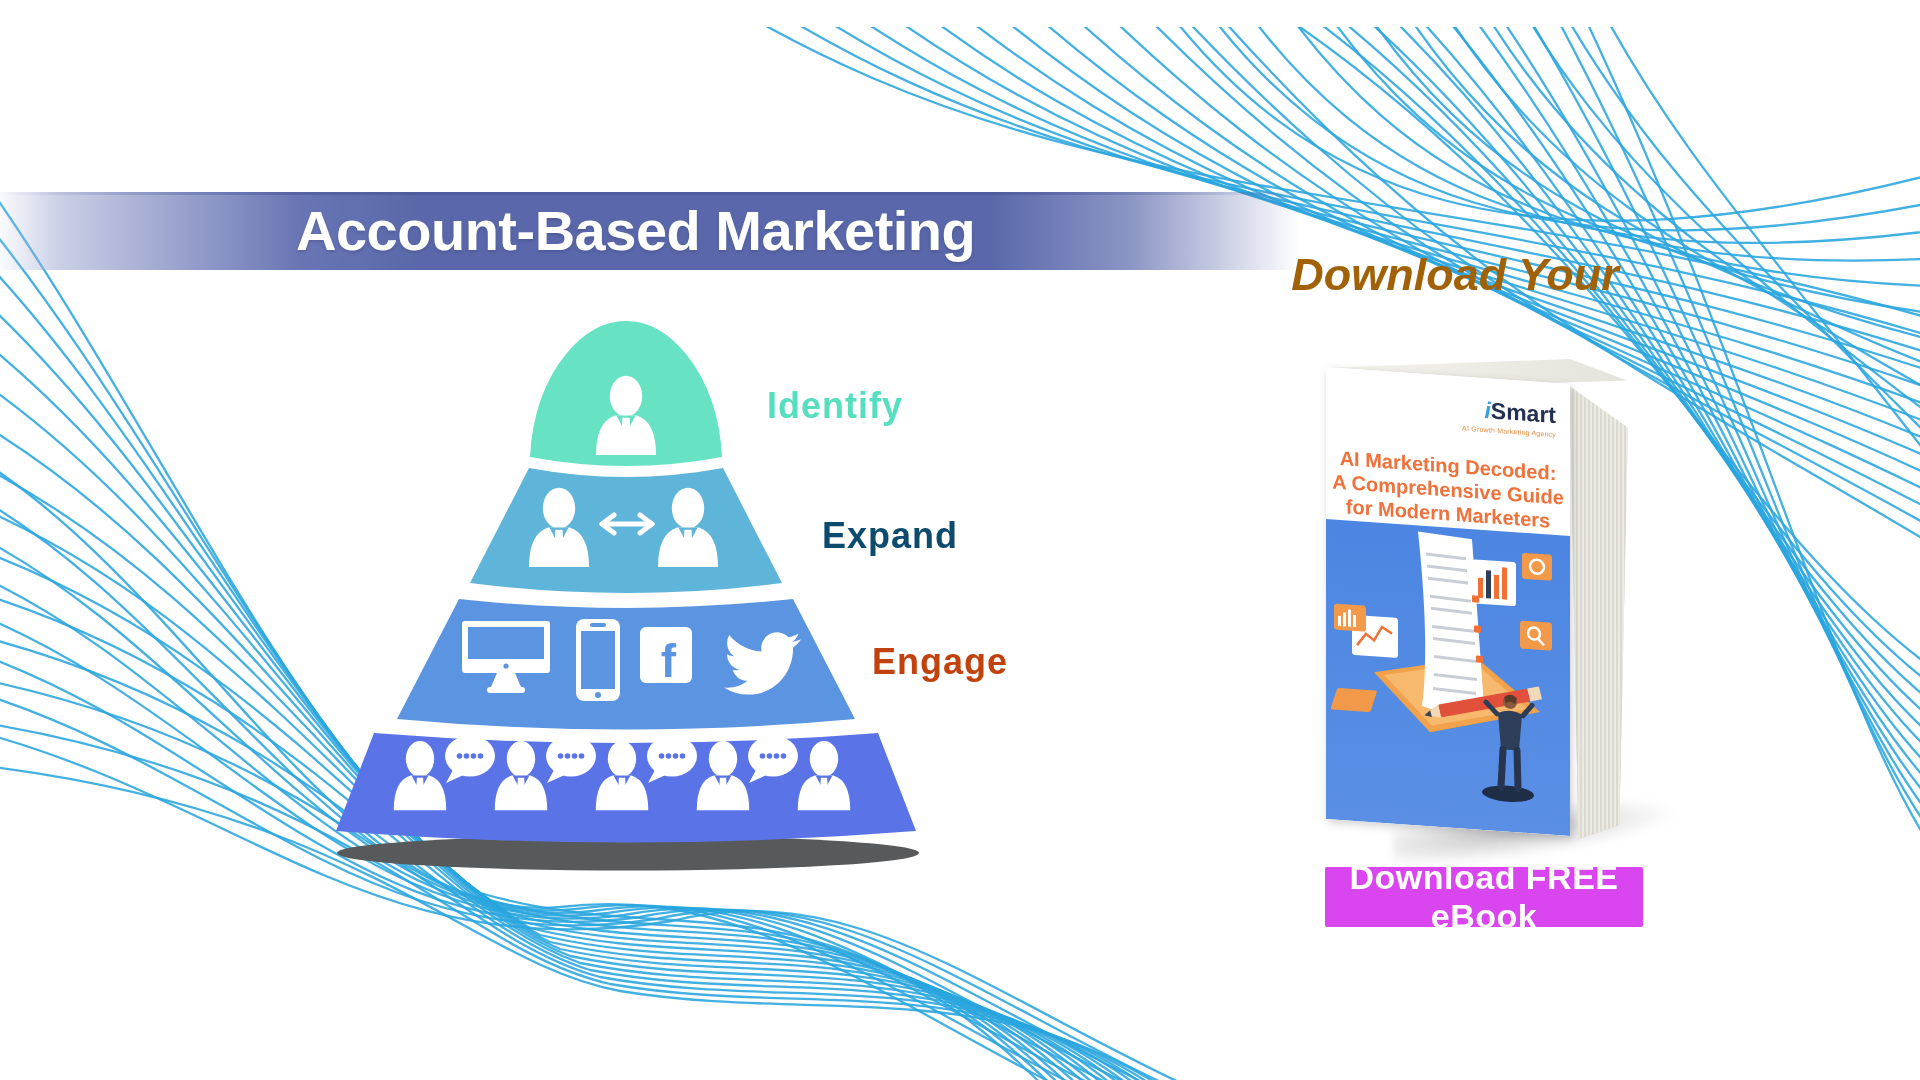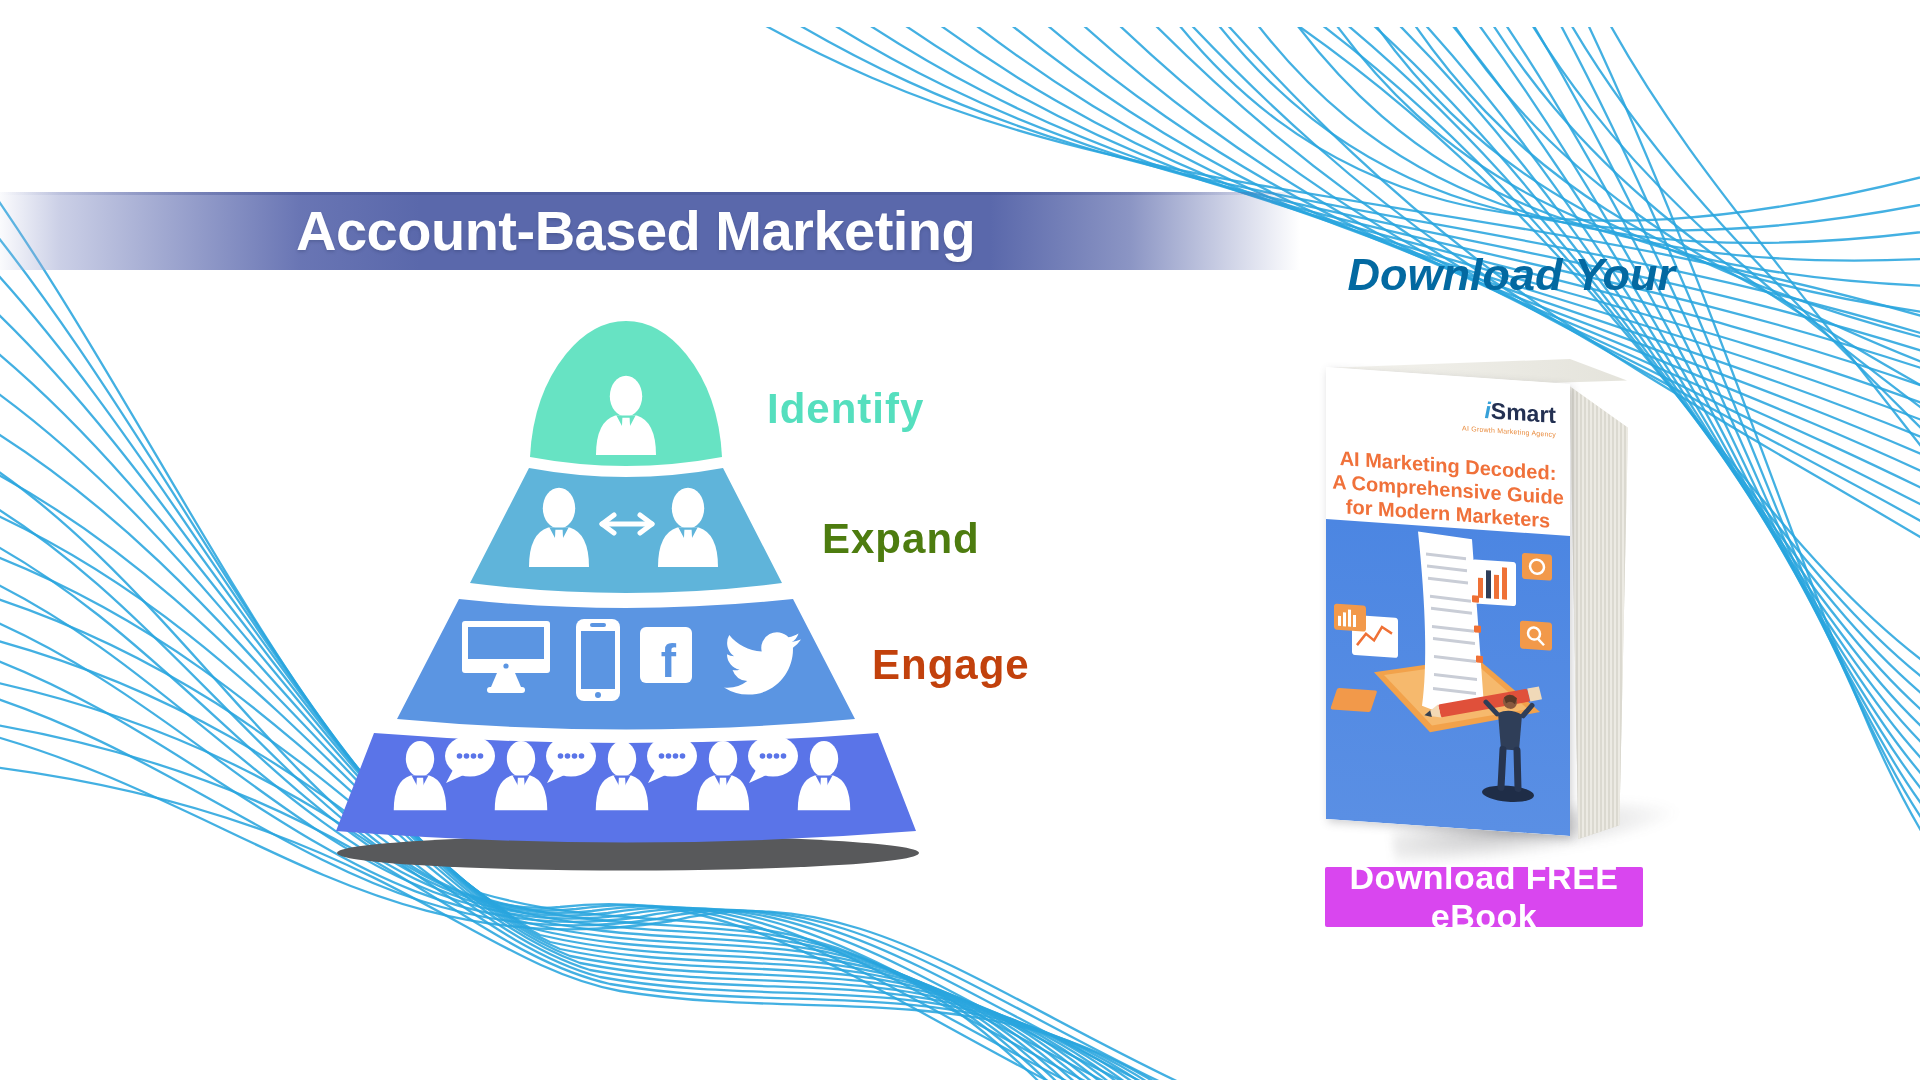--- a/index.html
+++ b/index.html
@@ -22,29 +22,29 @@
           rgba(90,104,171,0) 1300px);}
   .band::before{content:"";position:absolute;left:0;top:0;width:100%;height:3px;
         background:linear-gradient(90deg,rgba(70,84,150,0) 0,rgba(70,84,150,.55) 300px,rgba(70,84,150,.55) 1000px,rgba(70,84,150,0) 1300px);}
   .band-title{position:absolute;left:296px;top:0;height:78px;line-height:78px;
         color:#ffffff;font-size:56px;font-weight:bold;letter-spacing:-.5px;
         text-shadow:0 2px 3px rgba(40,50,90,.25);white-space:nowrap;}
 
   
   #pyr{position:absolute;left:0;top:0;width:1920px;height:1080px;z-index:3;}
 
-  .tier-label{position:absolute;z-index:4;font-weight:bold;font-size:42px;letter-spacing:1px;white-space:nowrap;}
+  .tier-label{position:absolute;z-index:4;font-weight:bold;font-size:36px;letter-spacing:1px;white-space:nowrap;}
   .lab-0{left:767px;top:358px;color:#55dfbe;}
-  .lab-1{left:822px;top:488px;color:#4d7c0f;}
+  .lab-1{left:822px;top:488px;color:#0c4a6e;}
   .lab-2{left:872px;top:614px;color:#c2410c;}
   .lab-3{left:918px;top:736px;color:#5b87d9;}
 
   
   .promo-heading{position:absolute;left:1235px;top:224px;width:440px;z-index:4;
-        text-align:right;color:#0369a1;font-size:45px;line-height:47px;
+        text-align:center;color:#a16207;font-size:45px;line-height:47px;
         font-weight:bold;font-style:italic;white-space:nowrap;}
 
   .book{position:absolute;left:1322px;top:328px;width:312px;height:492px;z-index:4;}
   .book-shadow{position:absolute;left:70px;top:448px;width:290px;height:52px;
         background:radial-gradient(ellipse at 40% 50%,rgba(60,60,65,.30) 0%,rgba(60,60,65,0) 70%);
         transform:rotate(-7deg);filter:blur(4px);}
   .book-top{position:absolute;left:8px;top:4px;width:300px;height:48px;
         clip-path:polygon(0% 18%,80% 0%,99% 45%,21% 60%);
         background:linear-gradient(90deg,#f4f3ee,#e4e3db);}
   .book-pages{position:absolute;left:244px;top:22px;width:62px;height:462px;

